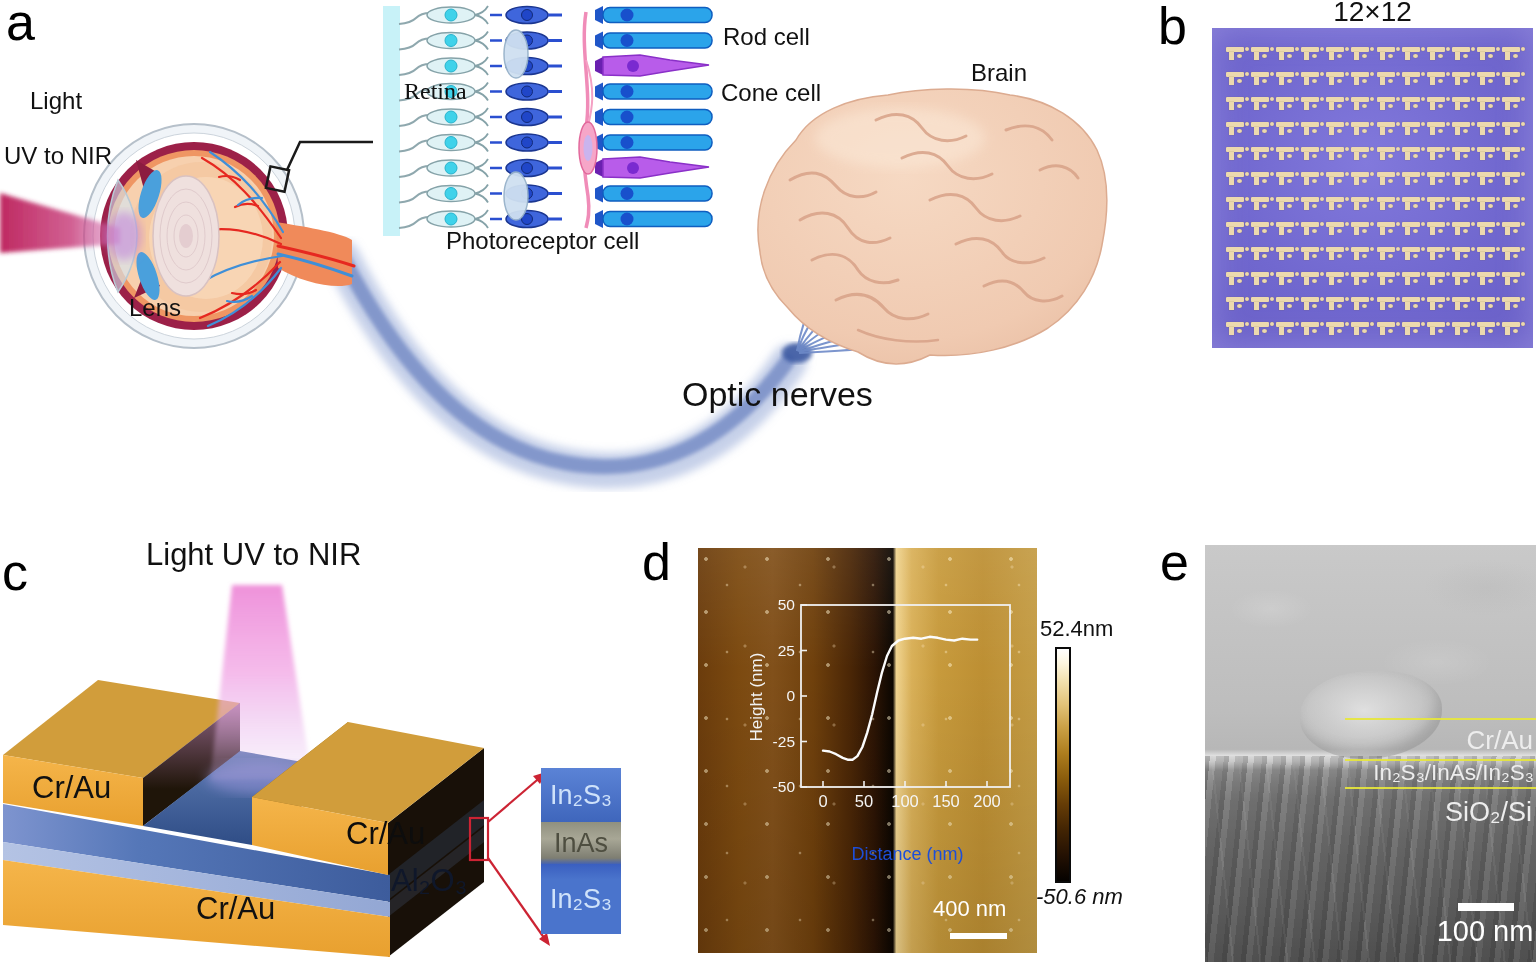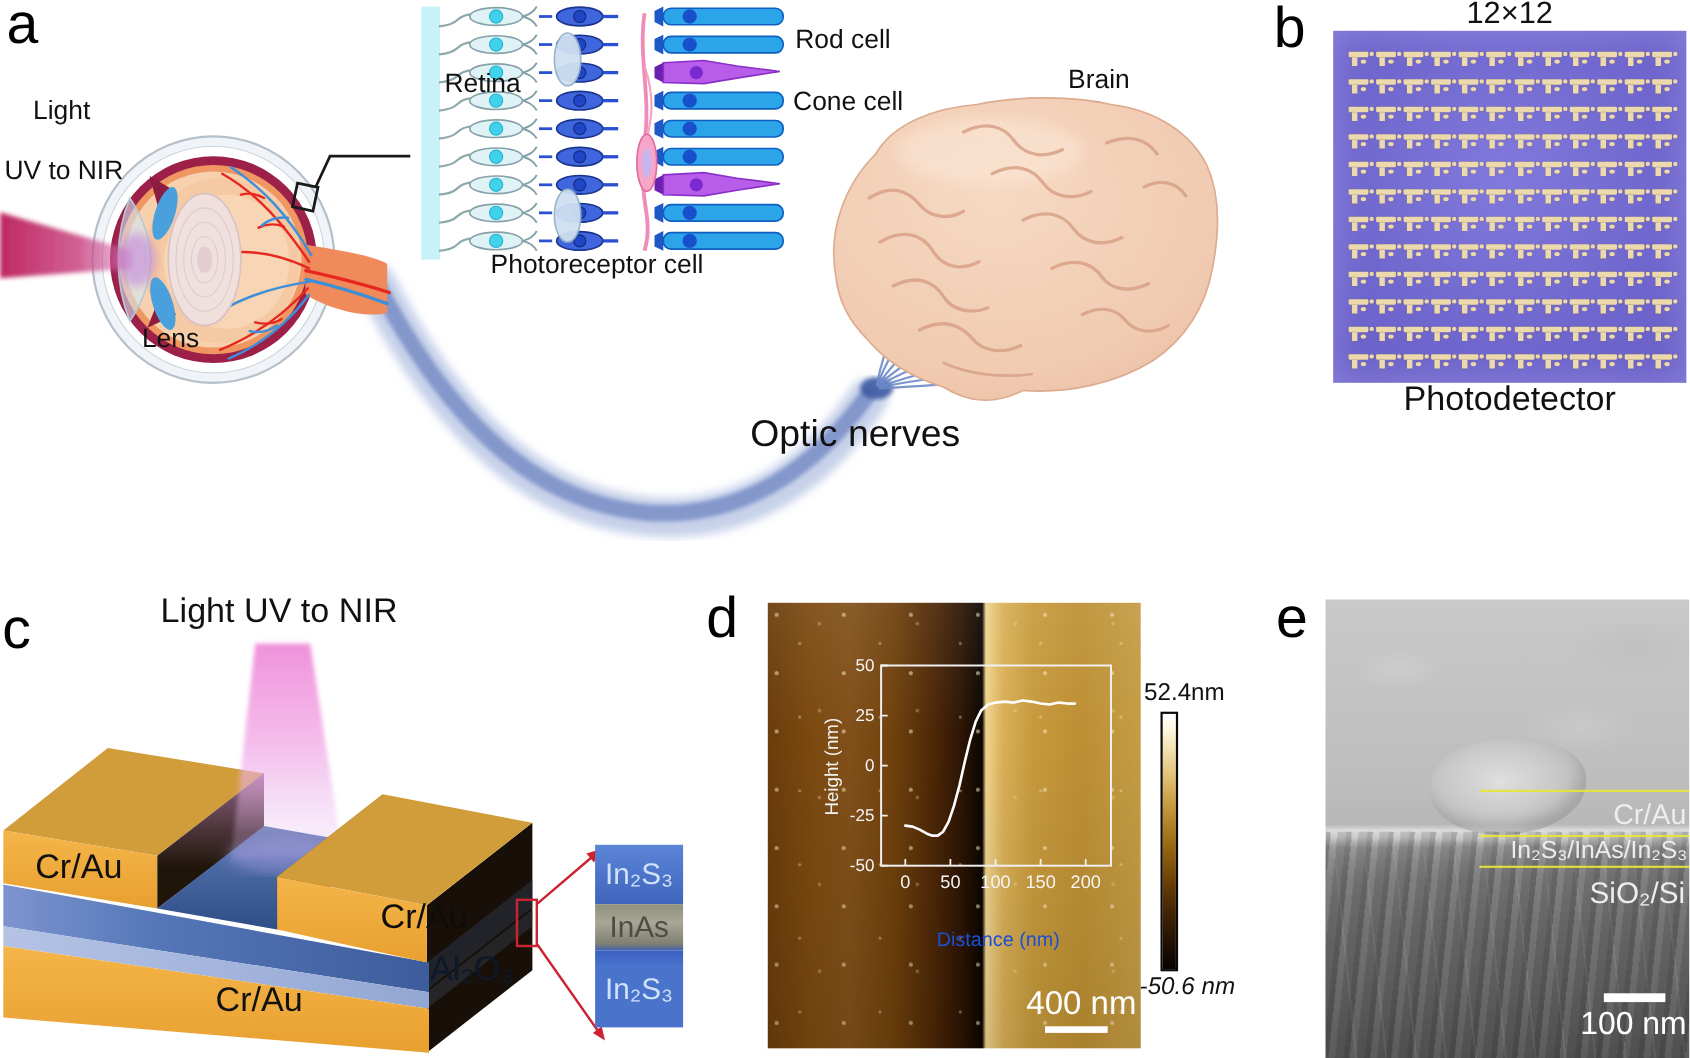--- a/index.html
+++ b/index.html
@@ -306,21 +306,21 @@
         <ellipse cx="588" cy="148" rx="9" ry="26" fill="#f6a6c8" stroke="#e2699c" stroke-width="1.5"></ellipse>
         <ellipse cx="588" cy="148" rx="4.5" ry="13" fill="#cab4ee"></ellipse>
       </g>
     </g>
   </svg>
 
   <div class="panel-letter" style="left:6px;top:-4px;">a</div>
   <div class="fig-label" style="left:30px;top:88px;">Light</div>
   <div class="fig-label" style="left:4px;top:143px;">UV to NIR</div>
   <div class="fig-label" style="left:129px;top:295px;">Lens</div>
-  <div class="fig-label" style="left:404px;top:64px;">Retina</div>
+  <div class="fig-label" style="left:404px;top:78px;font-family:Liberation Serif, serif;">Retina</div>
   <div class="fig-label" style="left:446px;top:228px;">Photoreceptor cell</div>
   <div class="fig-label" style="left:723px;top:24px;">Rod cell</div>
   <div class="fig-label" style="left:721px;top:80px;">Cone cell</div>
   <div class="fig-label" style="left:971px;top:60px;">Brain</div>
   <div class="fig-label" style="left:682px;top:376px;font-size:34px;">Optic nerves</div>
 
   <div class="panel-letter" style="left:1158px;top:0px;">b</div>
   <div class="b-center" style="top:-4px;font-size:28px;">12×12</div>
   <div id="matrix" class="abs">
     <div id="matrix-cells">
@@ -1183,21 +1183,20 @@
           <i class="pd2"></i>
         </div>
         <div class="px-cell">
           <i class="pb"></i>
           <i class="ps"></i>
           <i class="pd1"></i>
           <i class="pd2"></i>
         </div>
       </div>
   </div>
-  <div class="b-center" style="top:345px;font-size:31px;">Photodetector</div>
 
   <div class="panel-letter" style="left:2px;top:546px;">c</div>
   <svg class="abs" style="left:0;top:530px" width="660" height="432" viewBox="0 0 660 432">
     <defs>
       <linearGradient id="beamGradC" x1="0" y1="0" x2="0" y2="1">
         <stop offset="0" stop-color="#ee8cd8" stop-opacity="0.95"></stop>
         <stop offset="0.45" stop-color="#f2aae6" stop-opacity="0.8"></stop>
         <stop offset="1" stop-color="#e1bef0" stop-opacity="0.12"></stop>
       </linearGradient>
       <linearGradient id="blueFront" x1="0" y1="0" x2="1" y2="0">
@@ -1312,21 +1311,21 @@
       <text x="176" y="211" text-anchor="middle" fill="#f5f5f5" font-size="16.5">150</text>
       <line x1="217" y1="191" x2="217" y2="185" stroke="#f0f0f0" stroke-width="1.6"></line>
       <text x="217" y="211" text-anchor="middle" fill="#f5f5f5" font-size="16.5">200</text>
       <polyline points="53.0,154.6 59.6,155.5 66.1,158.2 72.7,161.9 77.6,163.7 82.5,163.7 87.4,160.1 92.4,151.0 97.3,136.4 102.2,118.2 107.1,96.4 112.0,76.3 117.0,60.0 121.9,50.0 128.4,44.5 135.0,42.7 143.2,41.8 151.4,42.7 159.6,40.8 167.8,41.8 176.0,43.6 184.2,44.5 192.4,42.7 200.6,43.6 207.2,43.6" fill="none" stroke="#fcfcfc" stroke-width="2.4" stroke-linejoin="round" stroke-linecap="round"></polyline>
     </svg>
   <div id="d-ytitle" class="abs">Height (nm)</div>
   <div id="d-xtitle" class="abs">Distance (nm)</div>
   <div id="colorbar" class="abs"></div>
   <div class="abs" style="left:1040px;top:616px;font-size:22px;color:#111;">52.4nm</div>
   <div class="abs" style="left:1036px;top:884px;font-size:22px;color:#111;font-style:italic;">-50.6 nm</div>
-  <div class="d-white" style="left:933px;top:896px;font-size:30px;color:#fff;">400 nm</div>
+  <div class="d-white" style="left:933px;top:896px;font-size:22px;color:#fff;">400 nm</div>
   <div id="d-scalebar" class="abs"></div>
 
   <div class="panel-letter" style="left:1160px;top:536px;">e</div>
   <div id="sem" class="abs">
     <div id="sem-mottle"></div>
     <div id="sem-flake"></div>
     <div id="sem-stri"></div>
     <div class="sem-yline" style="left:140px;right:0;top:173px;"></div>
     <div class="sem-yline" style="left:140px;right:0;top:214px;"></div>
     <div class="sem-yline" style="left:140px;right:0;top:242px;"></div>

